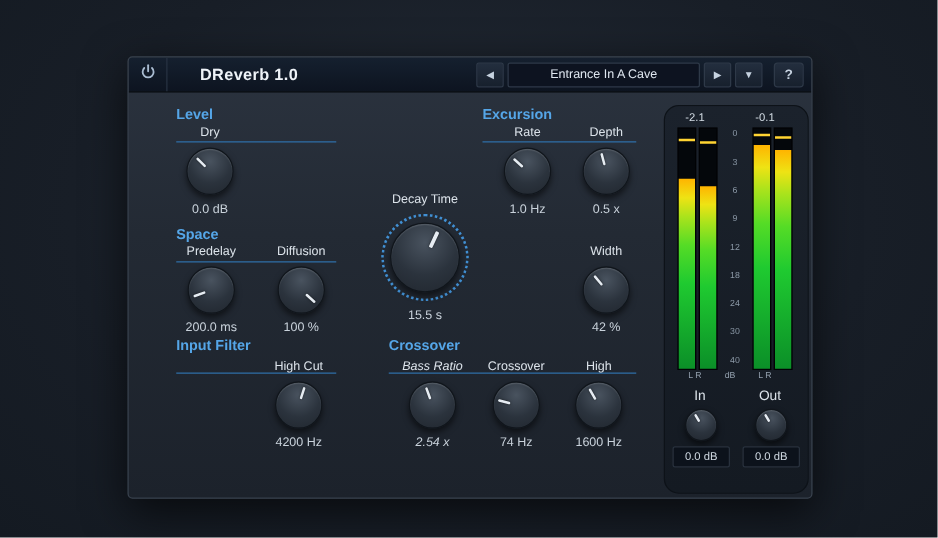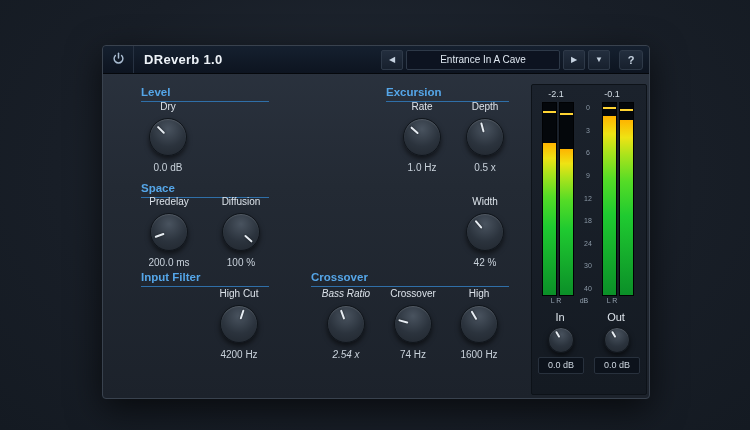--- a/index.html
+++ b/index.html
@@ -24,38 +24,38 @@
   .titlebar{
     position:absolute;left:0;top:0;right:0;height:27px;
     background:linear-gradient(180deg,#15202f 0%,#0d1420 100%);
     border-bottom:1px solid #05080c;
     display:flex;align-items:center;
   }
   .power-btn{
     width:30px;height:27px;display:flex;align-items:center;justify-content:center;
     border-right:1px solid #273242;color:#a9bcd1;cursor:pointer;
   }
-  .title-text{margin-left:10px;font-size:13px;font-weight:bold;color:#eef3f8;letter-spacing:.3px;}
+  .title-text{margin-left:26px;font-size:13px;font-weight:bold;color:#eef3f8;letter-spacing:.3px;}
   .preset-cluster{margin-left:auto;margin-right:6px;display:flex;align-items:center;gap:3px;}
   .tb-btn{
     min-width:20px;height:18px;display:flex;align-items:center;justify-content:center;
     background:linear-gradient(180deg,#232e3e,#17202d);
     border:1px solid #2e3948;border-radius:2px;color:#c6d2e0;font-size:8px;cursor:pointer;
   }
   .preset-box{
     width:152px;height:18px;display:flex;align-items:center;justify-content:center;
     background:#0d1320;border:1px solid #2e3948;border-radius:2px;
     color:#dfe7f0;font-size:10px;white-space:nowrap;cursor:pointer;
   }
   .help-btn{margin-left:6px;font-size:11px;font-weight:bold;border-radius:3px;width:22px;}
 
   
   .sec-header{
     position:absolute;color:#55a6e8;font-size:11.5px;font-weight:bold;
-    padding-bottom:3px;border-bottom:1px solid #2f6fa8;
+    padding-bottom:15px;border-bottom:1px solid #2f6fa8;
   }
 
   
   .knob-group{position:absolute;width:64px;text-align:center;}
   .knob-label{font-size:10px;color:#dce3ea;margin-bottom:6px;white-space:nowrap;}
   .knob-value{font-size:10px;color:#c9d2db;margin-top:6px;white-space:nowrap;}
   .knob{
     position:relative;margin:0 auto;border-radius:50%;
     background:radial-gradient(circle at 50% 28%,#49535f 0%,#2b333d 55%,#20262e 100%);
     border:1px solid #10151b;
@@ -74,21 +74,21 @@
   .decay-ring{
     width:66px;height:66px;border:2px dotted #4190d4;border-radius:50%;
     margin:2px auto;display:flex;align-items:center;justify-content:center;
   }
   .decay-group{width:100px;}
 
   
   .meter-panel{
     position:absolute;left:428px;top:38px;width:114px;height:309px;
     background:linear-gradient(180deg,#1b222c,#141a22);
-    border:1px solid #0d1218;border-radius:2px;
+    border:1px solid #0d1218;border-radius:12px;
   }
   .peak-readout{position:absolute;top:4px;font-size:9px;color:#d4dde5;width:44px;text-align:center;}
   .meters-row{position:absolute;left:10px;top:17px;display:flex;gap:2px;align-items:flex-start;}
   .meter-bar{position:relative;width:13px;height:192px;background:#04070b;border:1px solid rgba(0,0,0,.6);}
   .meter-fill{
     position:absolute;bottom:0;left:0;right:0;
     background:linear-gradient(to top,#0b8f28 0%,#1fca30 45%,#55dc26 65%,#aae31c 80%,#eee314 90%,#ffb400 100%);
   }
   .meter-peak{position:absolute;left:0;right:0;height:2px;background:#ffd432;}
   .scale-col{
@@ -158,20 +158,29 @@
       <div class="knob-value">1.0 Hz</div>
     </div>
     <div class="knob-group" style="left:350px;top:55px;">
       <div class="knob-label">Depth</div>
       <div class="knob small">
           <div class="pointer" style="transform:rotate(-15deg)"></div>
         </div>
       <div class="knob-value">0.5 x</div>
     </div>
 
+    <div class="knob-group decay-group" style="left:187px;top:108px;">
+      <div class="knob-label">Decay Time</div>
+      <div class="decay-ring">
+        <div class="knob big">
+            <div class="pointer" style="transform:rotate(25deg)"></div>
+          </div>
+      </div>
+      <div class="knob-value">15.5 s</div>
+    </div>
 
     <div class="knob-group" style="left:34px;top:150px;">
       <div class="knob-label">Predelay</div>
       <div class="knob small">
           <div class="pointer" style="transform:rotate(-110deg)"></div>
         </div>
       <div class="knob-value">200.0 ms</div>
     </div>
     <div class="knob-group" style="left:106px;top:150px;">
       <div class="knob-label">Diffusion</div>

